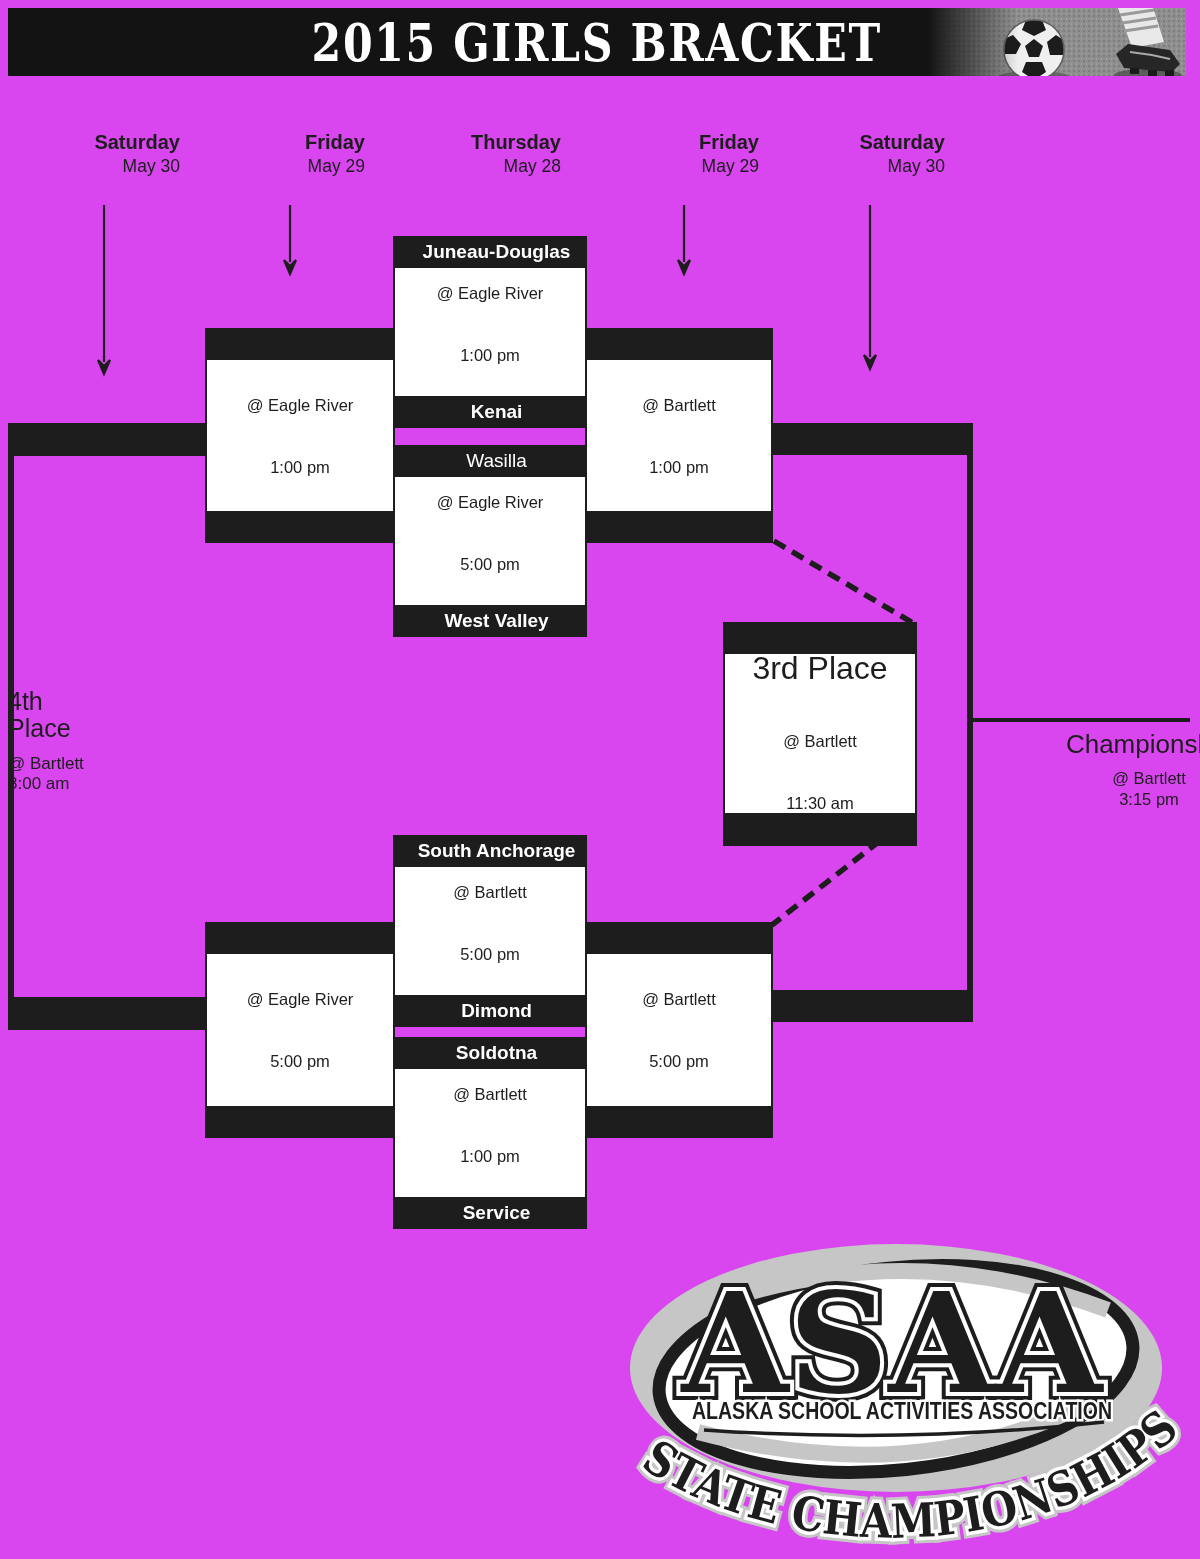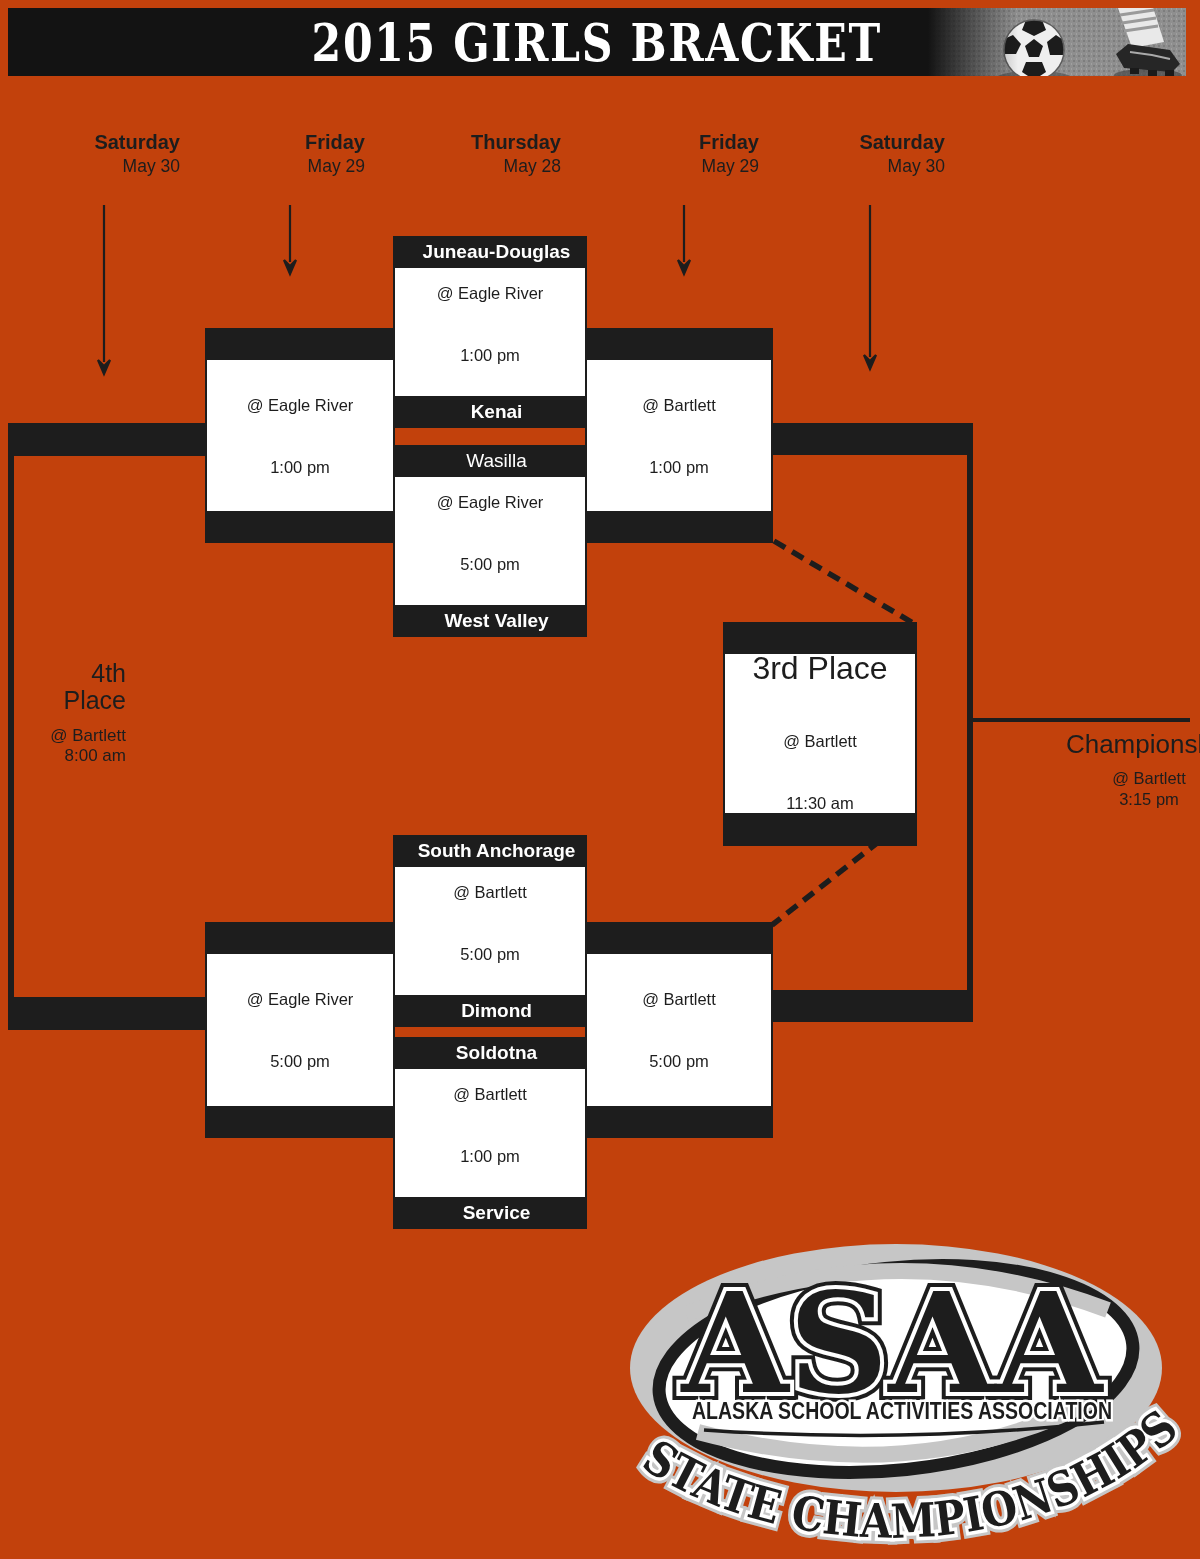--- a/index.html
+++ b/index.html
@@ -1,20 +1,20 @@
 <!DOCTYPE html>
 <html><head>
 <meta charset="utf-8">
 <style>
   * { box-sizing: border-box; margin: 0; padding: 0; }
   html,body { background:#fff; }
   .page {
     position: relative;
     width: 1200px; height: 1559px;
-    background: #c2410c;
+    background: #d946ef;
     font-family: "Liberation Sans", sans-serif;
     color: #1d1d1d;
     overflow: hidden;
   }
   
   .banner {
     position: absolute; left: 8px; top: 8px; width: 1178px; height: 68px;
     background: #131313;
     display: flex; align-items: center; justify-content: center;
   }
@@ -47,21 +47,21 @@
   .tbar.normalweight { font-weight: normal; }
   .vbar { height: 32px; background: #1d1d1d; margin: -2px -2px 0 -2px; flex: 0 0 32px; }
   .vbar.bottom { margin: 0 -2px -2px -2px; }
   .mid {
     flex: 1; display: flex; flex-direction: column;
     align-items: center; justify-content: center; text-align: center; gap: 40px;
   }
   .venue-line { font-size: 16.5px; line-height: 22px; }
   .place-title { font-size: 32px; line-height: 28px; margin-bottom: 8px; }
   
-  .fourth-block { position: absolute; left: 8px; top: 660px; width: 118px; text-align: right; }
+  .fourth-block { position: absolute; left: 8px; top: 688px; width: 118px; text-align: left; }
   .fourth-title { font-size: 25px; line-height: 27px; }
   .fourth-venue { margin-top: 12px; font-size: 17px; line-height: 20px; }
   .champ-block { position: absolute; left: 1056px; top: 729px; width: 186px; text-align: center; }
   .champ-title { font-size: 26px; line-height: 30px; }
   .champ-venue { margin-top: 9px; font-size: 16.5px; line-height: 21px; }
   
   .overlay { position: absolute; left: 0; top: 0; z-index: 0; }
   .boxlayer { z-index: 2; }
   .logo { position: absolute; left: 626px; top: 1242px; z-index: 1; }
 </style>

